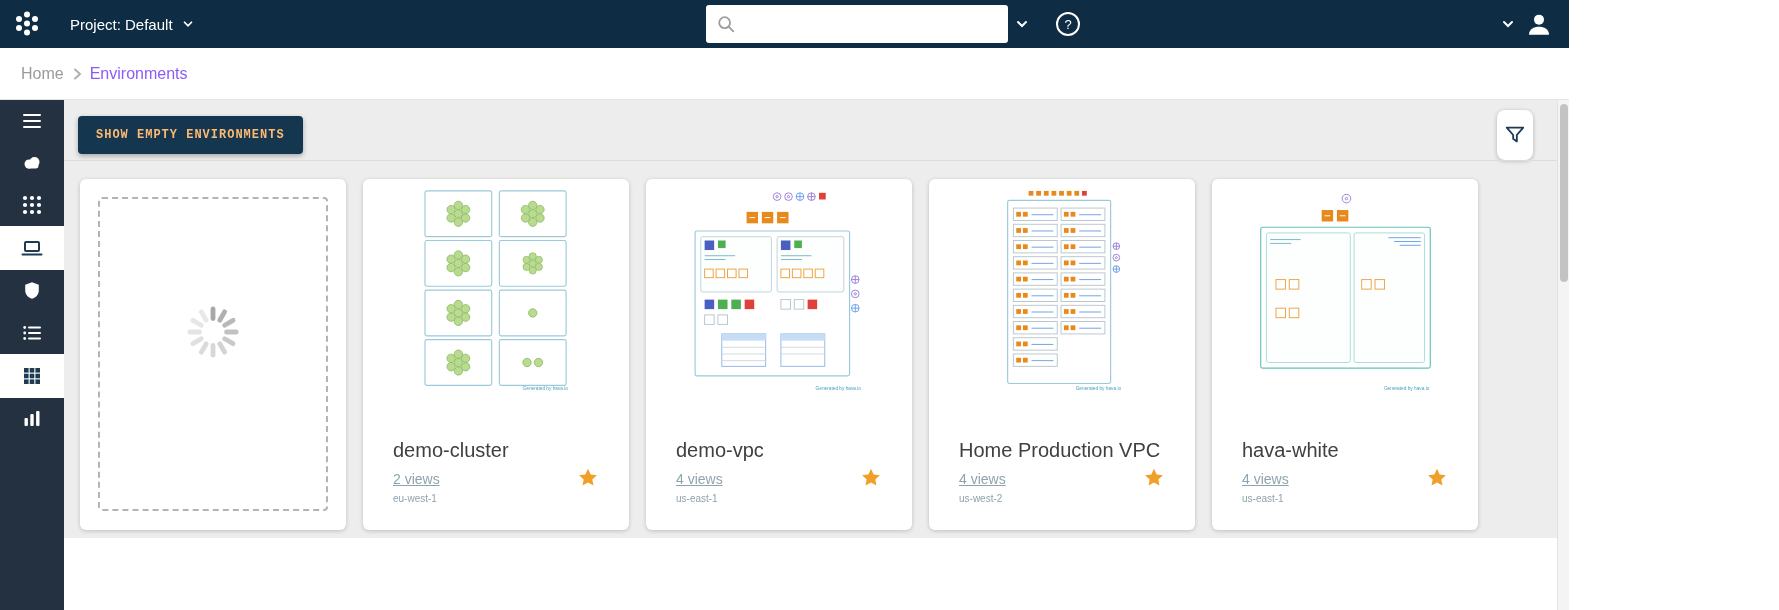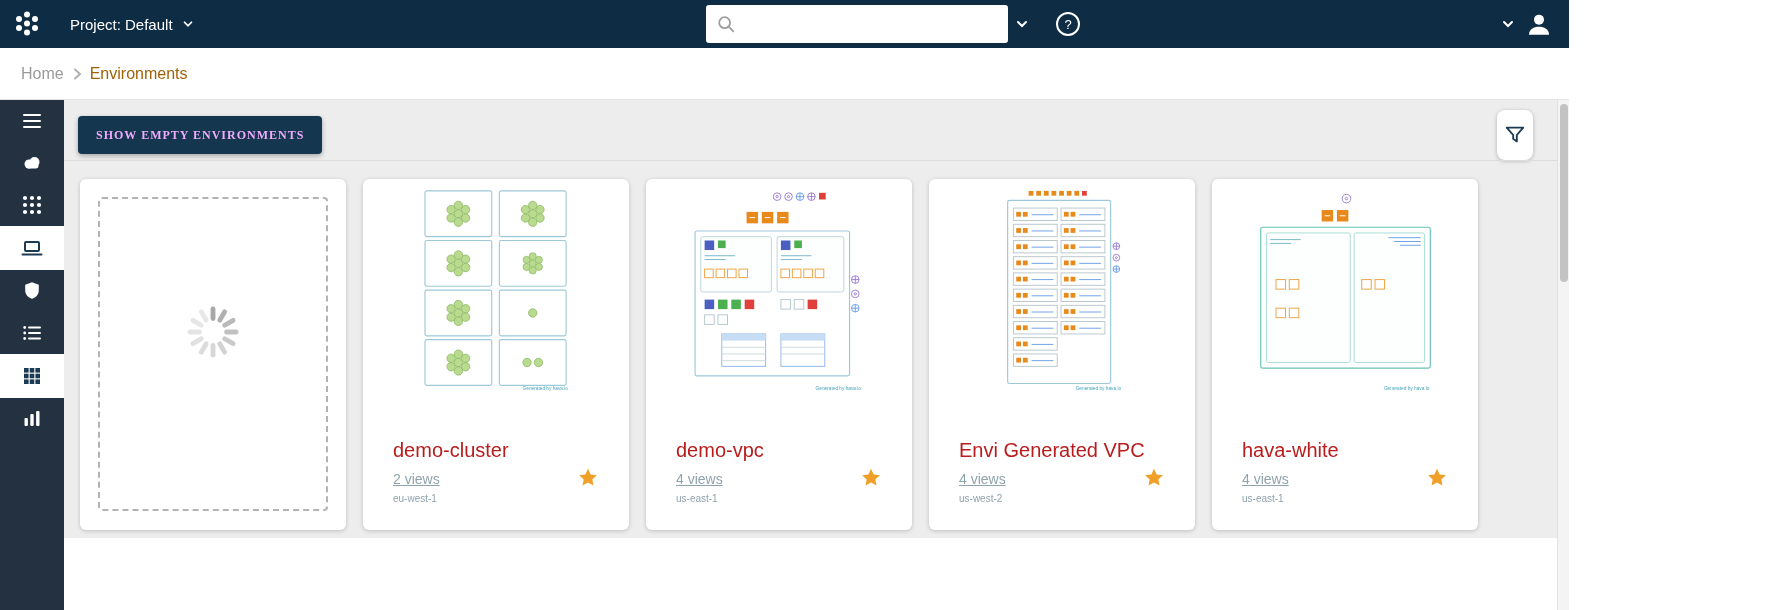--- a/index.html
+++ b/index.html
@@ -18,50 +18,50 @@
                      font-family:"Liberation Sans", sans-serif; background:transparent; color:#333; }
   .tb-caret { position:absolute; left:1014px; top:16px; width:16px; height:16px; cursor:pointer; }
   .helpbtn { position:absolute; left:1054px; top:10px; width:28px; height:28px; cursor:pointer; }
   .right-caret { position:absolute; left:1500px; top:16px; width:16px; height:16px; cursor:pointer; }
   .userbtn { position:absolute; left:1524px; top:9px; width:30px; height:30px; cursor:pointer; }
 
   
   .breadcrumb { position:absolute; left:0; top:48px; width:1569px; height:52px; background:#fff;
                 border-bottom:1px solid #e4e4e4; display:flex; align-items:center; padding-left:21px; gap:4px; }
   .bc-home { font-size:16px; color:#9a9a9a; cursor:pointer; }
-  .bc-current { font-size:16px; color:#a16207; }
+  .bc-current { font-size:16px; color:#8b5cf6; }
 
   
   .sidebar { position:absolute; left:0; top:100px; width:64px; height:510px; background:#233140; }
   .side-item { width:64px; height:42px; display:flex; align-items:center; justify-content:center; cursor:pointer; }
   .side-item.active { background:#ffffff; height:44px; }
   .wstroke { stroke:#fff; fill:none; stroke-width:2; stroke-linecap:round; }
   .nstroke { stroke:#1c3a52; fill:none; stroke-width:2; stroke-linecap:round; }
 
   
   .main { position:absolute; left:64px; top:100px; width:1493px; height:438px; background:#ededed; }
   .toolbar-divider { position:absolute; top:60px; left:0; right:0; height:1px; background:#dcdcdc; }
-  .btn { background:#15364f; color:#f0abfc; border:none; border-radius:4px; height:38px;
+  .btn { background:#15364f; color:#fdba74; border:none; border-radius:4px; height:38px;
          font-size:12px; font-weight:bold; letter-spacing:1px; padding:0 18px;
-         font-family:Liberation Serif, serif; box-shadow:0 2px 5px rgba(0,0,0,0.3); cursor:pointer; }
+         font-family:Liberation Mono, monospace; box-shadow:0 2px 5px rgba(0,0,0,0.3); cursor:pointer; }
   .show-empty { position:absolute; left:14px; top:16px; }
   .filter-btn { position:absolute; right:24px; top:10px; width:36px; height:50px; background:#fff;
                 border-radius:8px; box-shadow:0 1px 4px rgba(0,0,0,0.25); display:flex;
                 align-items:center; justify-content:center; cursor:pointer; }
 
   
   .cards { position:absolute; left:16px; top:79px; display:flex; gap:17px; }
   .card { width:266px; height:351px; background:#fff; border-radius:6px;
           box-shadow:0 1px 4px rgba(0,0,0,0.2); position:relative; }
   .add-dashed { position:absolute; left:18px; top:18px; width:230px; height:314px;
                 border:2px dashed #b3b3b3; border-radius:4px; }
   .spinner { position:absolute; left:50%; top:155px; transform:translate(-50%,-50%); }
   .add-btn { position:absolute; left:50%; transform:translateX(-50%); top:272px; white-space:nowrap; }
   .preview { position:absolute; left:0; right:0; top:10px; display:flex; justify-content:center; cursor:pointer; }
-  .env-title { position:absolute; left:30px; top:260px; font-size:20px; color:#b91c1c; }
+  .env-title { position:absolute; left:30px; top:260px; font-size:20px; color:#404040; }
   .env-views { position:absolute; left:30px; top:292px; font-size:14px; color:#8fa3ad;text-decoration:underline; }
   .env-region { position:absolute; left:30px; top:314px; font-size:10px; color:#8fa3ad; }
   .star { position:absolute; right:30px; top:288px; width:22px; height:22px; cursor:pointer; }
 
   
   .scrollbar { position:absolute; left:1557px; top:100px; width:12px; height:510px; background:#f4f4f4;
                border-left:1px solid #e2e2e2; }
   .scroll-thumb { position:absolute; left:2px; top:4px; width:8px; height:178px; background:#c3c3c3;
                   border-radius:4px; cursor:pointer; }
 
@@ -461,21 +461,21 @@
             </g>
             <circle class="pur" cx="122" cy="60" r="3.5"></circle>
               <path class="pur" d="M118.5 60h7M122 56.5v7"></path>
             <circle class="pur" cx="122" cy="72" r="3.5"></circle>
               <circle class="pur" cx="122" cy="72" r="1"></circle>
             <circle class="blu" cx="122" cy="84" r="3.5"></circle>
               <path class="blu" d="M118.5 84h7M122 80.5v7"></path>
             <text x="127" y="211" text-anchor="end" class="cap">Generated by hava.io</text>
           </svg>
         </div>
-        <div class="env-title">Envi Generated VPC</div>
+        <div class="env-title">Home Production VPC</div>
         <div class="env-views">4 views</div>
         <div class="env-region">us-west-2</div>
         <svg class="star" viewBox="0 0 24 24">
           <path d="M12 2l2.9 6.2 6.8.8-5 4.6 1.3 6.7-6-3.4-6 3.4 1.3-6.7-5-4.6 6.8-.8z" fill="#f0a028"></path>
         </svg>
       </div>
 
       <div class="card">
         <div class="preview">
           <svg width="181" height="205" viewBox="0 0 190 215">

